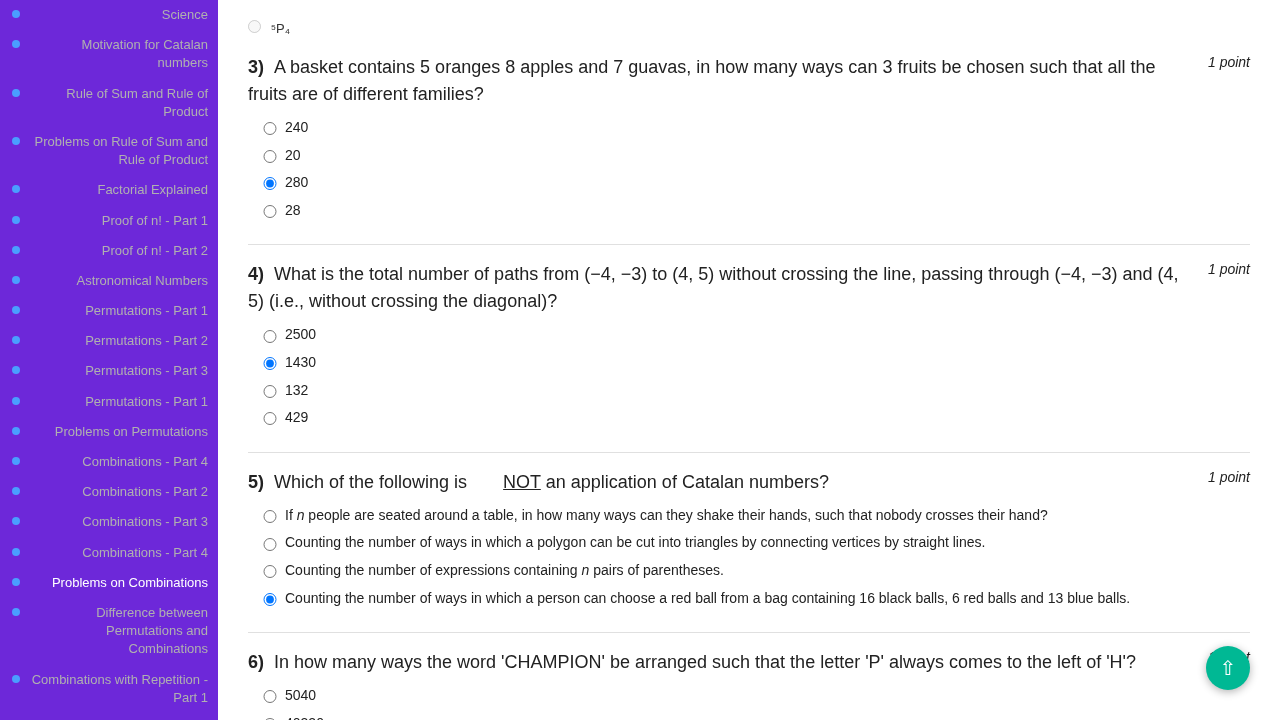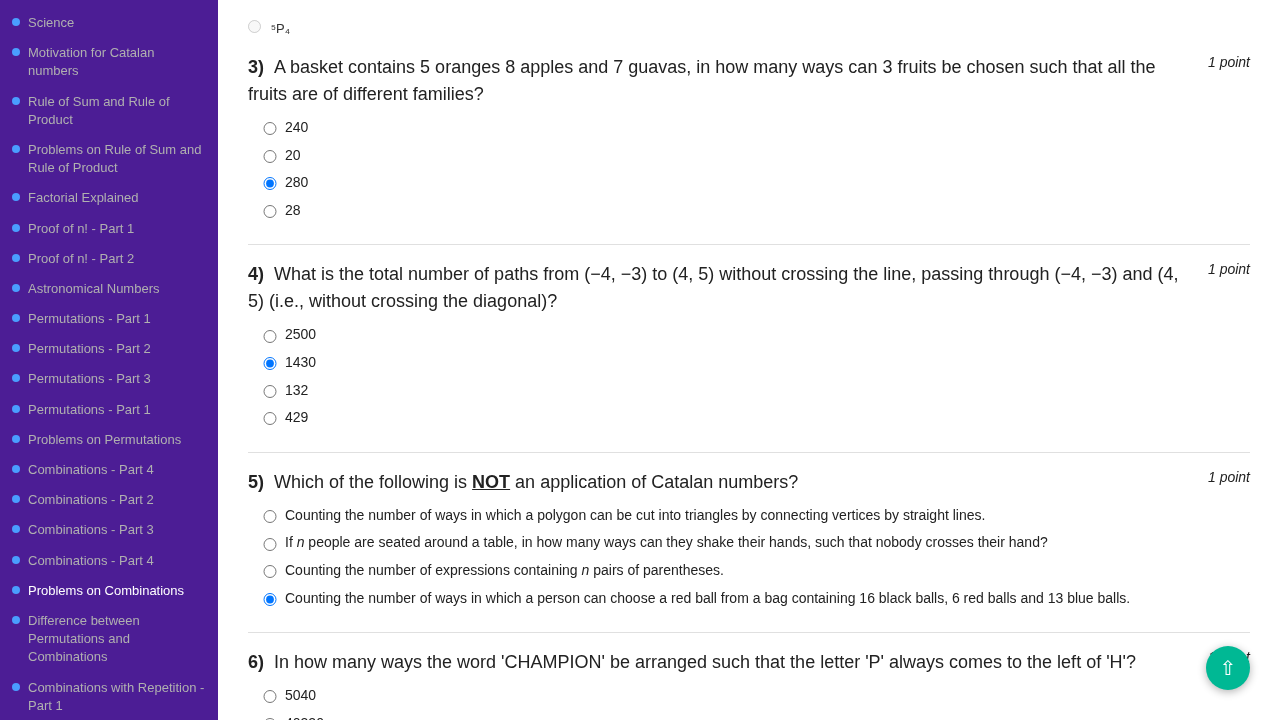--- a/index.html
+++ b/index.html
@@ -2,27 +2,28 @@
 <html><head>
   <meta charset="utf-8">
   <style>
     * { box-sizing: border-box; margin: 0; padding: 0; }
     body { font-family: Arial, sans-serif; font-size: 14px; background: #1a1a1a; display: flex; height: 720px; overflow: hidden; }
     
     
     .sidebar {
       width: 218px;
       min-width: 218px;
-      background: #4c1d95;
+      background: #6d28d9;
       color: #ccc;
       overflow-y: auto;
       overflow-x: hidden;
-      padding: 8px 0;
+      padding: 0 0;
       scrollbar-width: thin;
       scrollbar-color: #555 #2d2d2d;
+      text-align: right;
     }
     .sidebar::-webkit-scrollbar { width: 6px; }
     .sidebar::-webkit-scrollbar-track { background: #2d2d2d; }
     .sidebar::-webkit-scrollbar-thumb { background: #555; border-radius: 3px; }
     
     .sidebar-item {
       display: flex;
       align-items: flex-start;
       padding: 6px 10px 6px 12px;
       cursor: pointer;
@@ -81,22 +82,23 @@
       align-items: flex-start;
       margin-bottom: 10px;
     }
     .question-text {
       flex: 1;
       font-size: 18px;
       color: #222;
       line-height: 1.5;
     }
     .question-text .not-label {
-      font-weight: bold;
+      font-weight: normal;
       text-decoration: underline;
+      margin-left: 31px;
     }
     .question-points {
       font-size: 14px;
       color: #222;
       font-style: italic;
       white-space: nowrap;
       margin-left: 15px;
     }
     .options-list {
       list-style: none;
@@ -291,26 +293,26 @@
         </ul>
       </div>
       <hr class="divider">
       <div class="question-block">
         <div class="question-header">
           <div class="question-text"><strong>5)</strong>&nbsp;&nbsp;Which of the following is <span class="not-label">NOT</span> an application of Catalan numbers?</div>
           <div class="question-points">1 point</div>
         </div>
         <ul class="options-list">
           <li class="option-item">
+            <input type="radio" name="q5" value="opt2" style="">
+            <label>If <em>n</em> people are seated around a table, in how many ways can they shake their hands, such that nobody crosses their hand?</label>
+          </li>
+          <li class="option-item">
             <input type="radio" name="q5" value="opt1" style="">
             <label>Counting the number of ways in which a polygon can be cut into triangles by connecting vertices by straight lines.</label>
-          </li>
-          <li class="option-item">
-            <input type="radio" name="q5" value="opt2" style="">
-            <label>If <em>n</em> people are seated around a table, in how many ways can they shake their hands, such that nobody crosses their hand?</label>
           </li>
           <li class="option-item">
             <input type="radio" name="q5" value="opt3" style="">
             <label>Counting the number of expressions containing <em>n</em> pairs of parentheses.</label>
           </li>
           <li class="option-item">
             <input type="radio" name="q5" value="opt4" checked="" style="">
             <label>Counting the number of ways in which a person can choose a red ball from a bag containing 16 black balls, 6 red balls and 13 blue balls.</label>
           </li>
         </ul>

